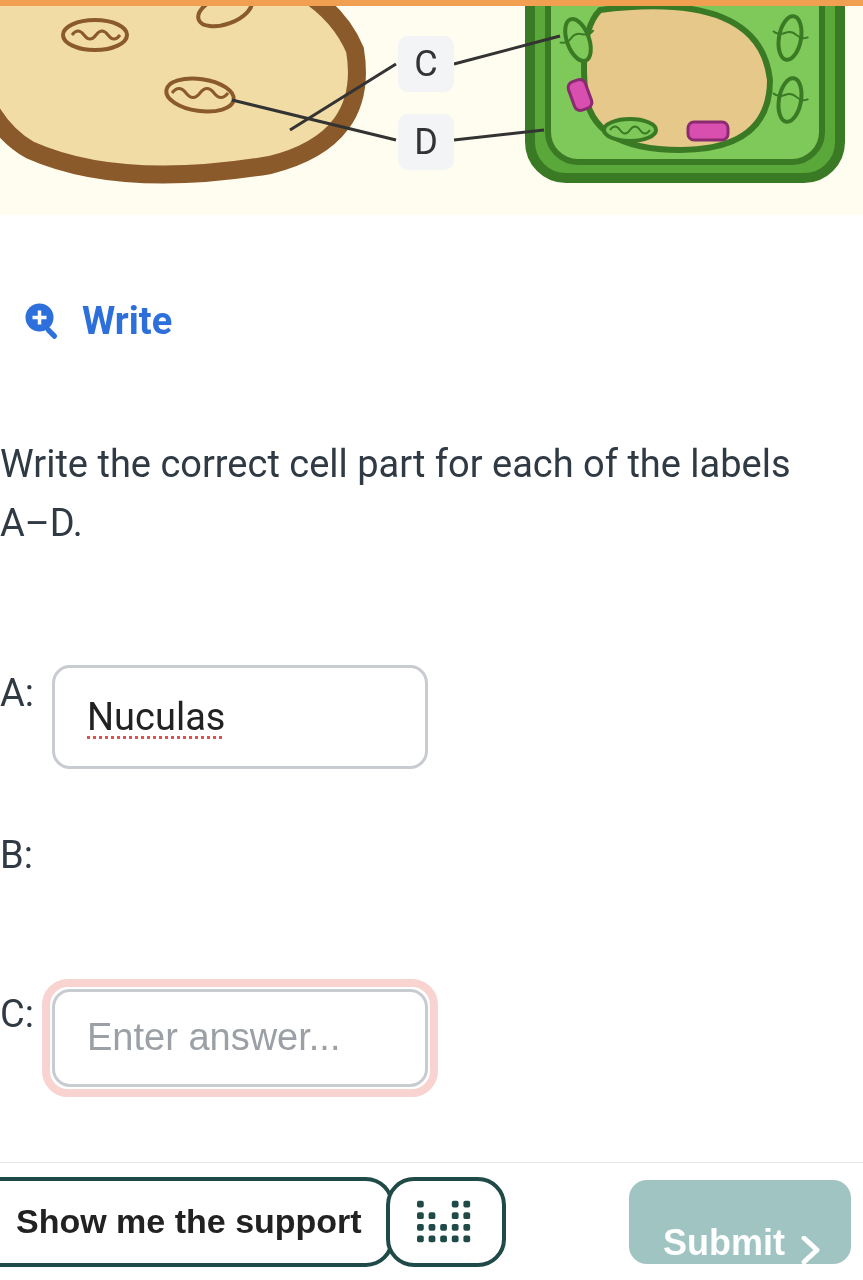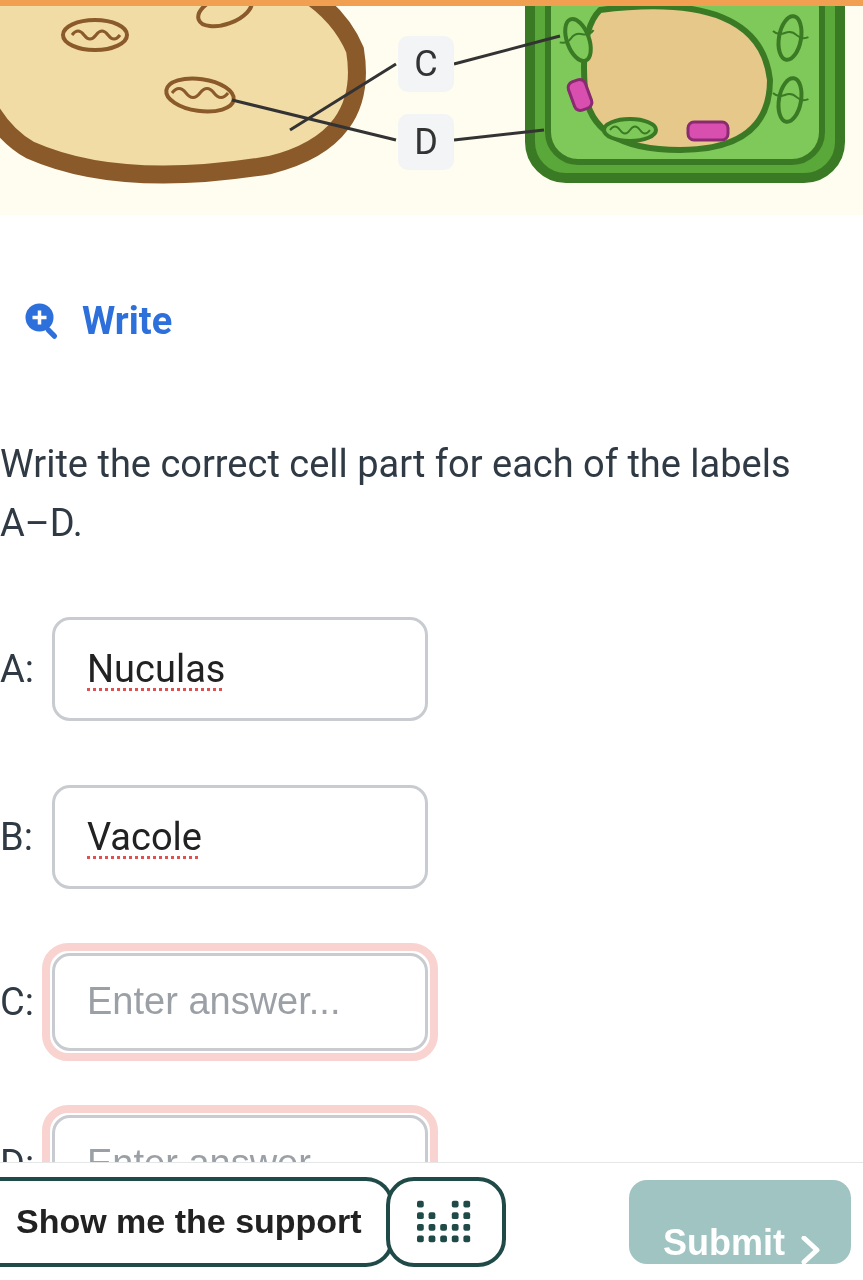--- a/index.html
+++ b/index.html
@@ -77,20 +77,21 @@
     align-items: center;
     margin-bottom: 64px;
   }
   .field-label {
     font-size: 38px;
     color: #303a44;
     width: 52px;
   }
   .input-wrap {
     position: relative;
+    margin-top: 48px;
   }
   .text-input {
     width: 376px;
     height: 98px;
     border: 3px solid #c8ccd0;
     border-radius: 18px;
     font-size: 38px;
     padding: 0 32px;
     color: #222;
     background: #fff;
@@ -253,25 +254,20 @@
     <div class="field-label">A:</div>
     <div class="input-wrap">
       <div class="input-display">
         <span class="spell-underline">Nuculas</span>
       </div>
     </div>
   </div>
 
   <div class="field-row">
     <div class="field-label">B:</div>
-    <div class="input-wrap">
-      <div class="input-display">
-        <span class="spell-underline">Vacole</span>
-      </div>
-    </div>
   </div>
 
   <div class="field-row">
     <div class="field-label">C:</div>
     <div class="input-wrap">
       <div class="input-error-ring"></div>
       <input class="text-input" type="text" placeholder="Enter answer..." style="">
     </div>
   </div>
 

